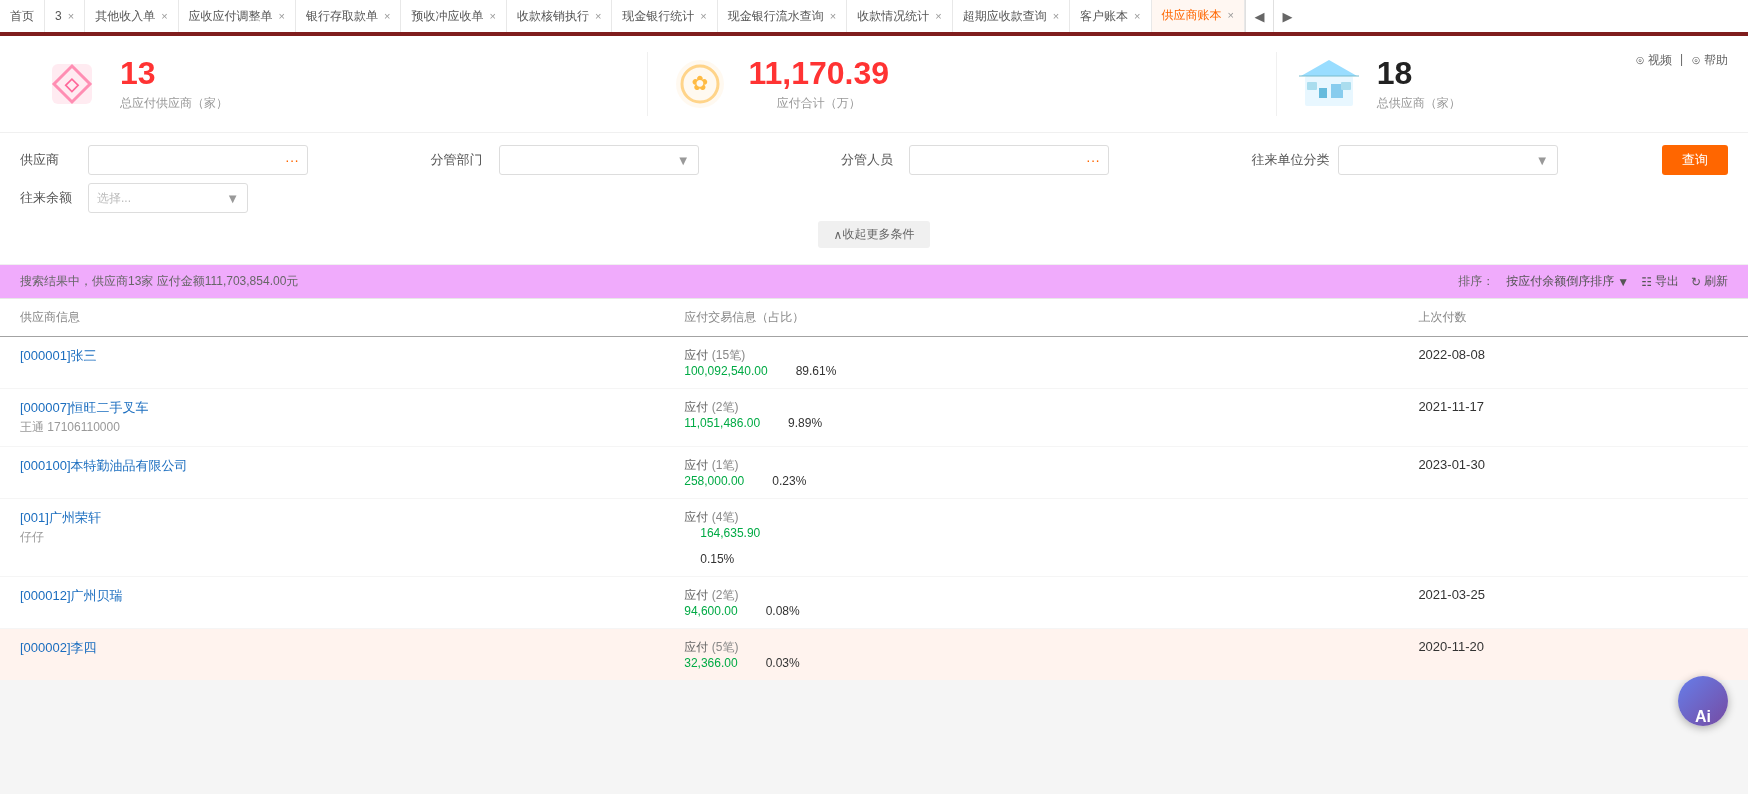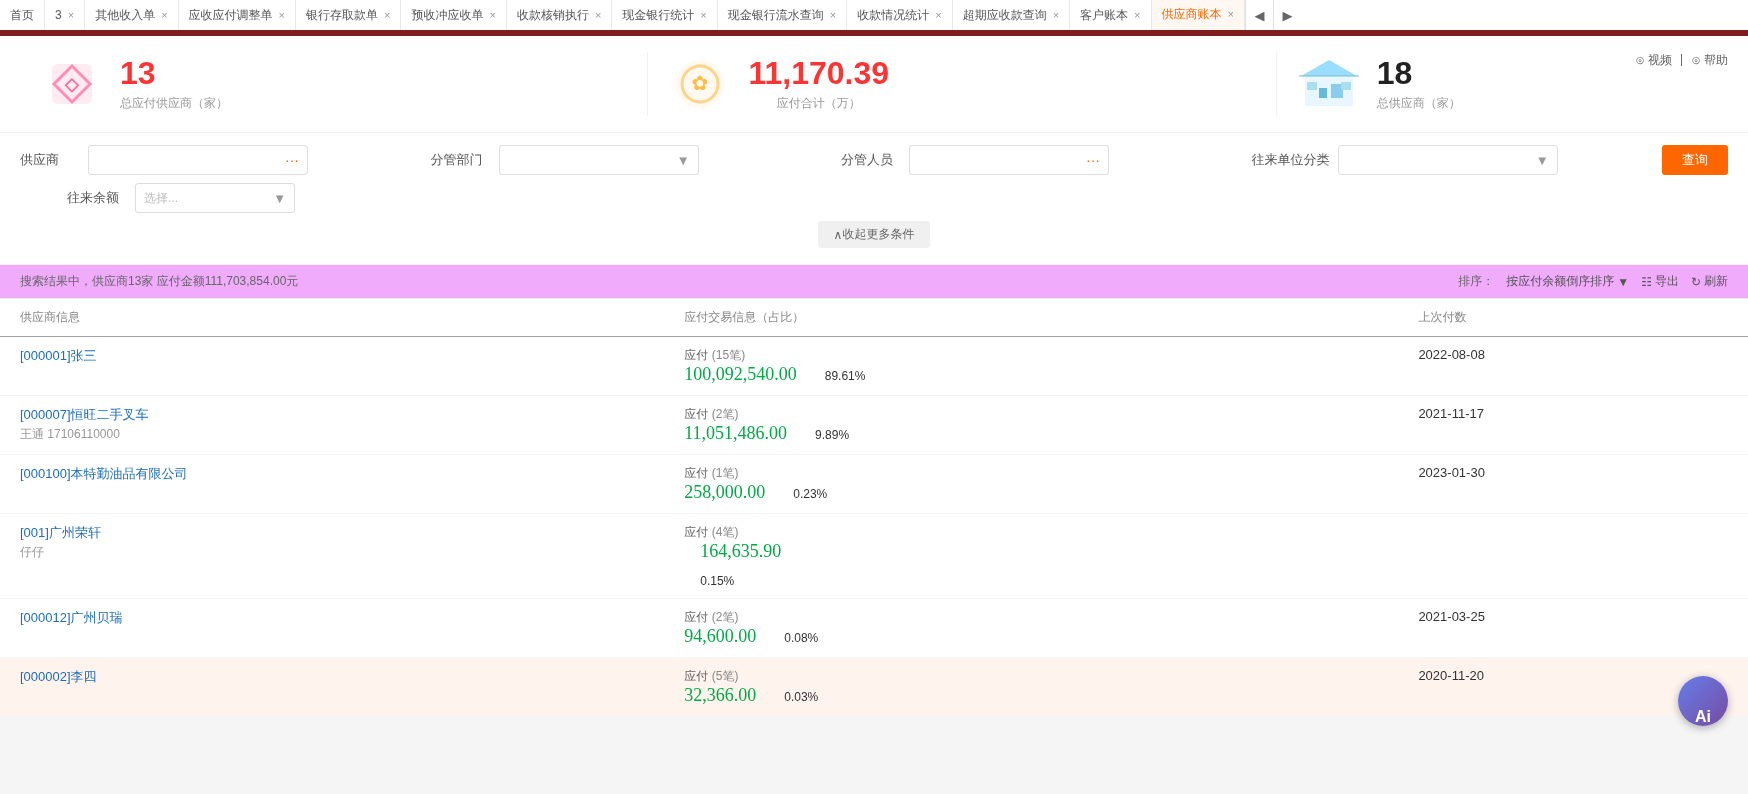--- a/index.html
+++ b/index.html
@@ -1,20 +1,20 @@
 <!DOCTYPE html>
 <html><head>
   <meta charset="utf-8">
   <style>
     * { box-sizing: border-box; margin: 0; padding: 0; }
     body { font-family: 'Microsoft YaHei', Arial, sans-serif; font-size: 13px; background: #f5f5f5; color: #333; }
 
     
     .top-nav {
-      display: flex; align-items: center; background: #fff; border-bottom: 6px solid #7f1d1d;
+      display: flex; align-items: center; background: #fff; border-bottom: 4px solid #7f1d1d;
       height: 36px; overflow: hidden; white-space: nowrap;
     }
     .nav-tab {
       display: inline-flex; align-items: center; padding: 0 10px; height: 36px;
       border-right: 1px solid #e8e8e8; cursor: pointer; font-size: 12px; color: #555;
       flex-shrink: 0;
     }
     .nav-tab.active { background: #fff7f2; color: #ff6600; border-bottom: 2px solid #ff6600; }
     .nav-tab .close-btn { margin-left: 6px; color: #999; font-size: 11px; cursor: pointer; }
     .nav-arrow { width: 28px; height: 36px; display: flex; align-items: center; justify-content: center; cursor: pointer; border-left: 1px solid #e0e0e0; color: #666; flex-shrink: 0; }
@@ -81,21 +81,21 @@
       text-align: left; padding: 10px 20px; font-size: 12px; color: #888;
       font-weight: normal; border-bottom: 1px solid #a3a3a3; background: #fff;
     }
     .data-table td {
       padding: 10px 20px; font-size: 13px; border-bottom: 1px solid #f5f5f5;
       vertical-align: top;
     }
     .data-table tr.highlighted { background: #fff3ee; }
     .supplier-link { color: #1a6dbf; cursor: pointer; text-decoration: none; font-size: 13px; }
     .supplier-sub { font-size: 12px; color: #999; margin-top: 2px; }
-    .amount-green { color: #00aa44; font-size: 18px; cursor: pointer; font-family: Liberation Serif, serif; }
+    .amount-green { color: #00aa44; font-size: 12px; cursor: pointer; }
     .tx-label { font-size: 12px; color: #666; }
     .tx-count { font-size: 12px; color: #888; }
     .pct { color: #333; font-size: 12px; margin-left: 16px; }
     .date-val { font-size: 13px; color: #333; }
 
     .scrollbar-area { max-height: calc(100vh - 300px); overflow-y: auto; }
   </style>
 </head>
 <body>
 
@@ -238,21 +238,21 @@
       <span class="filter-label">往来单位分类</span>
       <div class="filter-select" style="max-width:220px;">
         <span class="arrow">▼</span>
       </div>
     </div>
 
     <button class="search-btn">查询</button>
   </div>
   <div class="filter-row">
 
-    <div class="filter-item" style="max-width:280px;margin-left:47px;">
+    <div class="filter-item" style="max-width:280px;">
       <span class="filter-label">往来余额</span>
       <div class="filter-select" style="max-width:160px;">
         <span style="color:#bbb; font-size:12px;">选择...</span>
         <span class="arrow">▼</span>
       </div>
     </div>
   </div>
 
   <div style="text-align:center; margin-top:4px;">
     <div class="collapse-btn">

